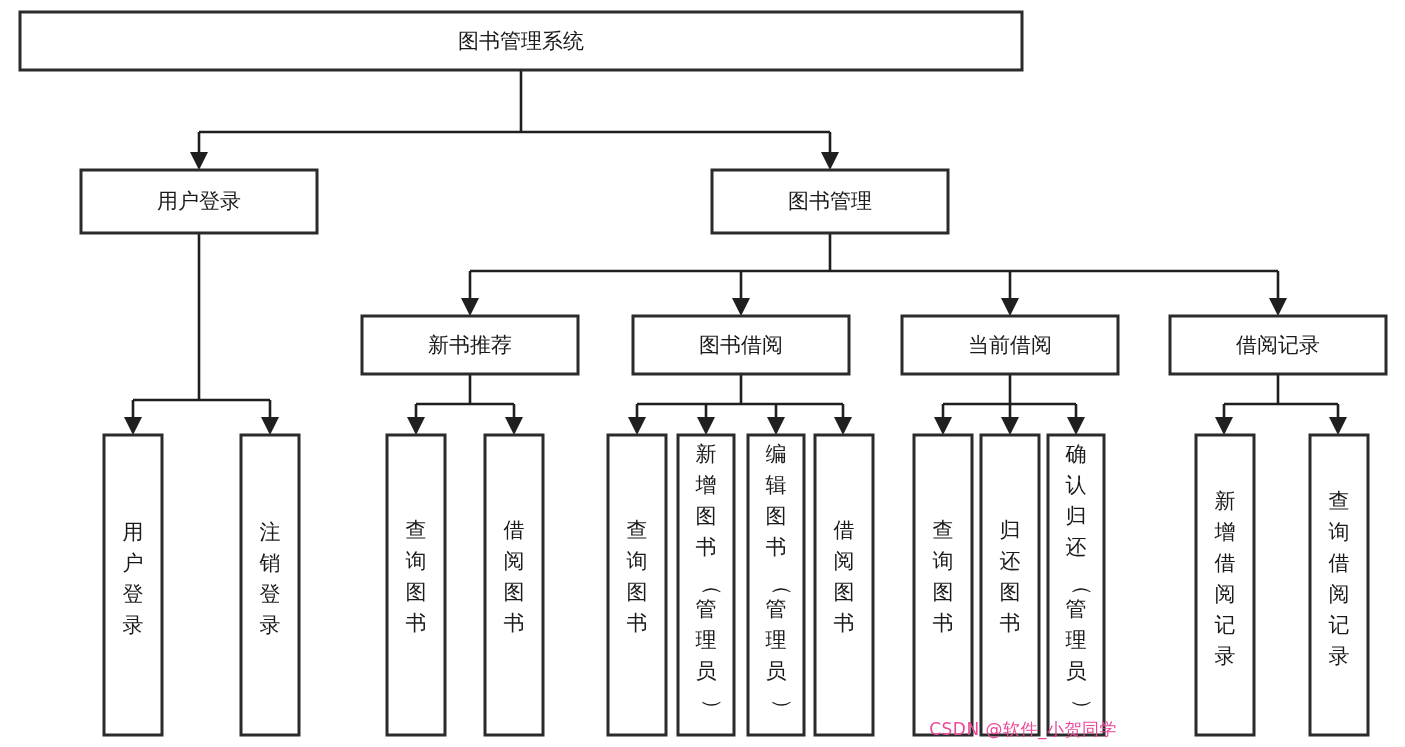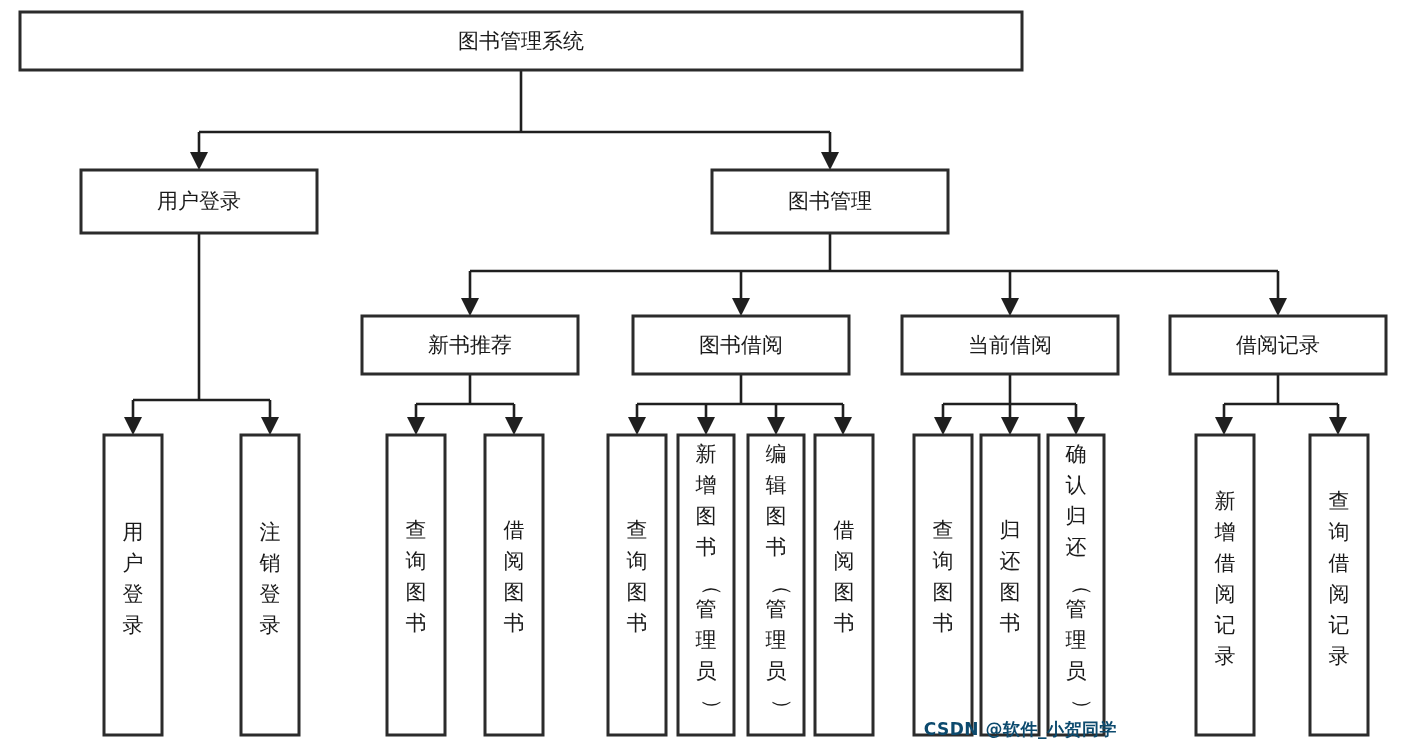--- a/index.html
+++ b/index.html
@@ -50,25 +50,24 @@
   .arrow-head {
     fill: #1f1f1f;
     stroke: none;
   }
   .watermark-text {
     position: absolute;
     right: 8px;
     bottom: 6px;
     font-family: "DejaVu Sans", "Liberation Sans", sans-serif;
     font-size: 17px;
-    color: #0c4a6e;
+    color: #ec4899;
     letter-spacing: 0.5px;
     white-space: nowrap;
     pointer-events: none;
-    font-weight: bold;
   }
 </style>
 </head>
 <body>
 
 <div id="diagram-root">
 
   <svg class="flow" viewBox="0 0 1405 747" xmlns="http://www.w3.org/2000/svg">
 
     <defs>

